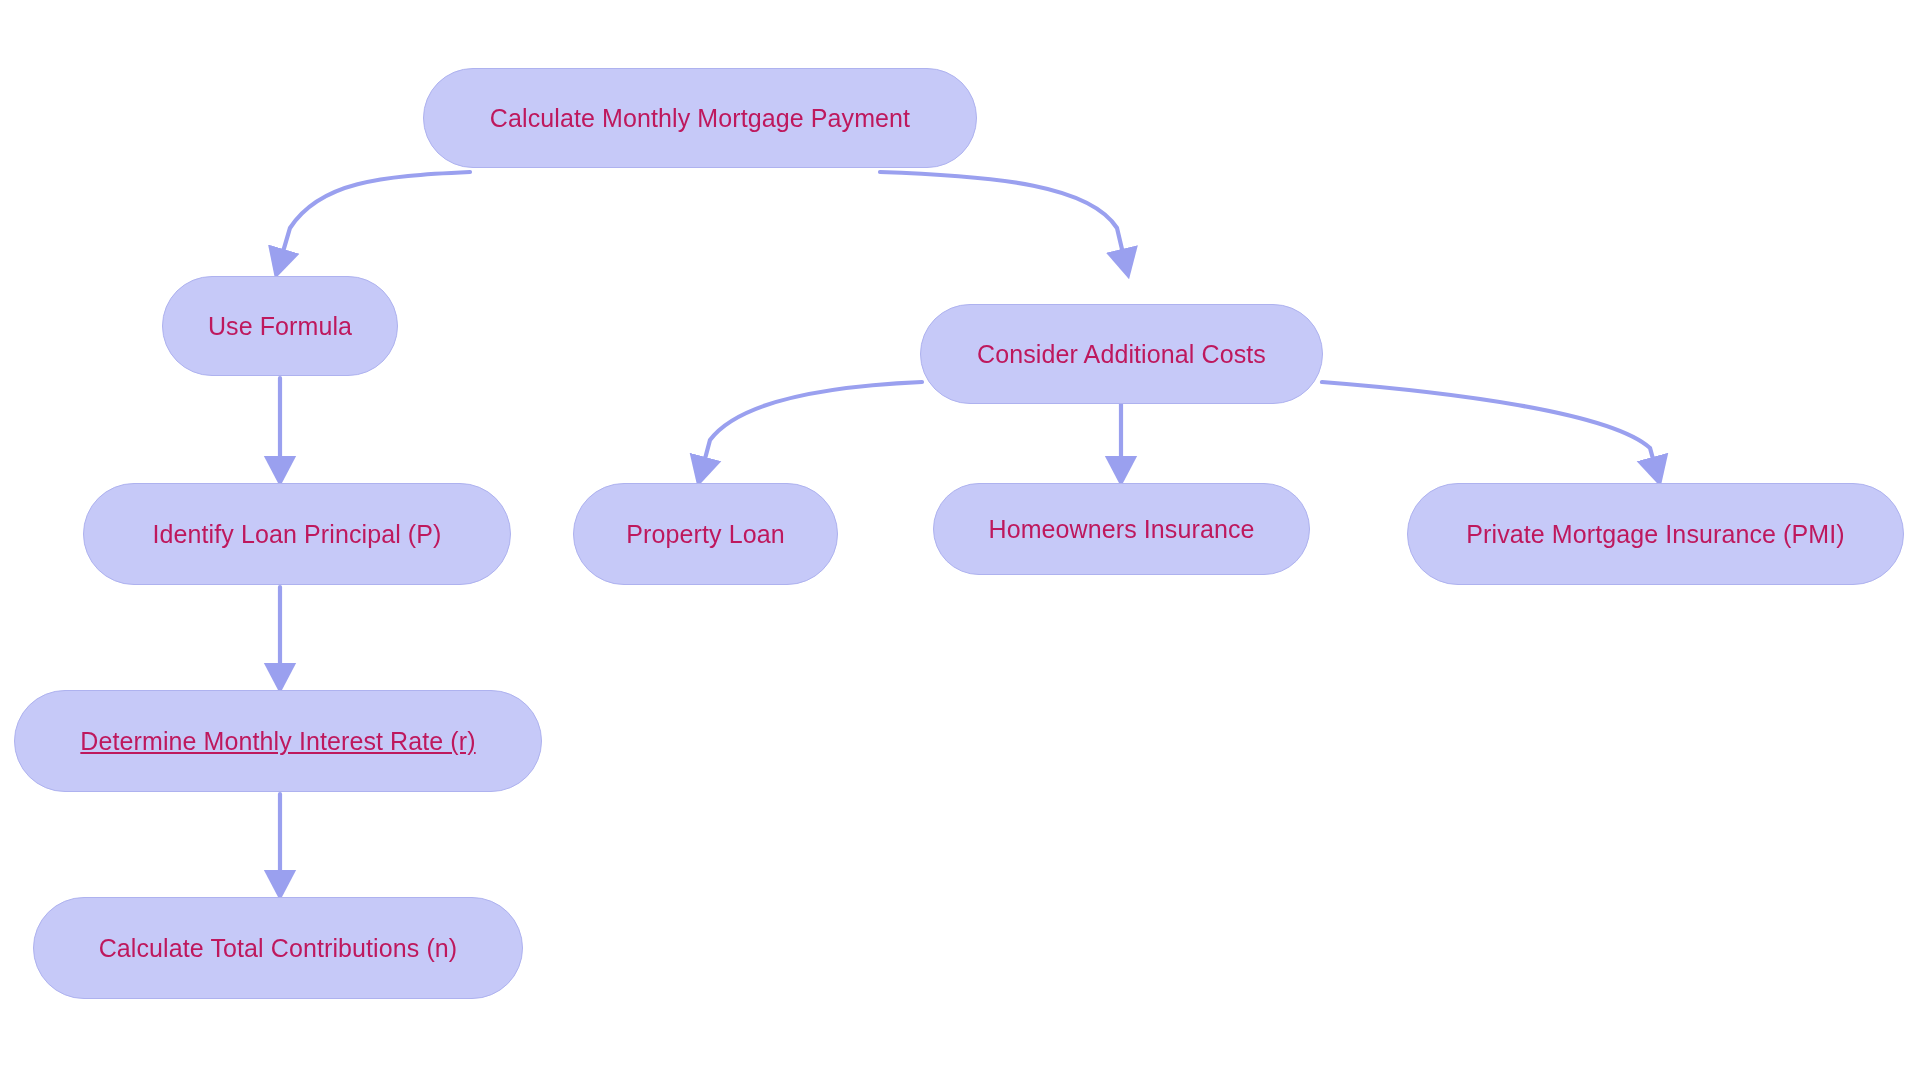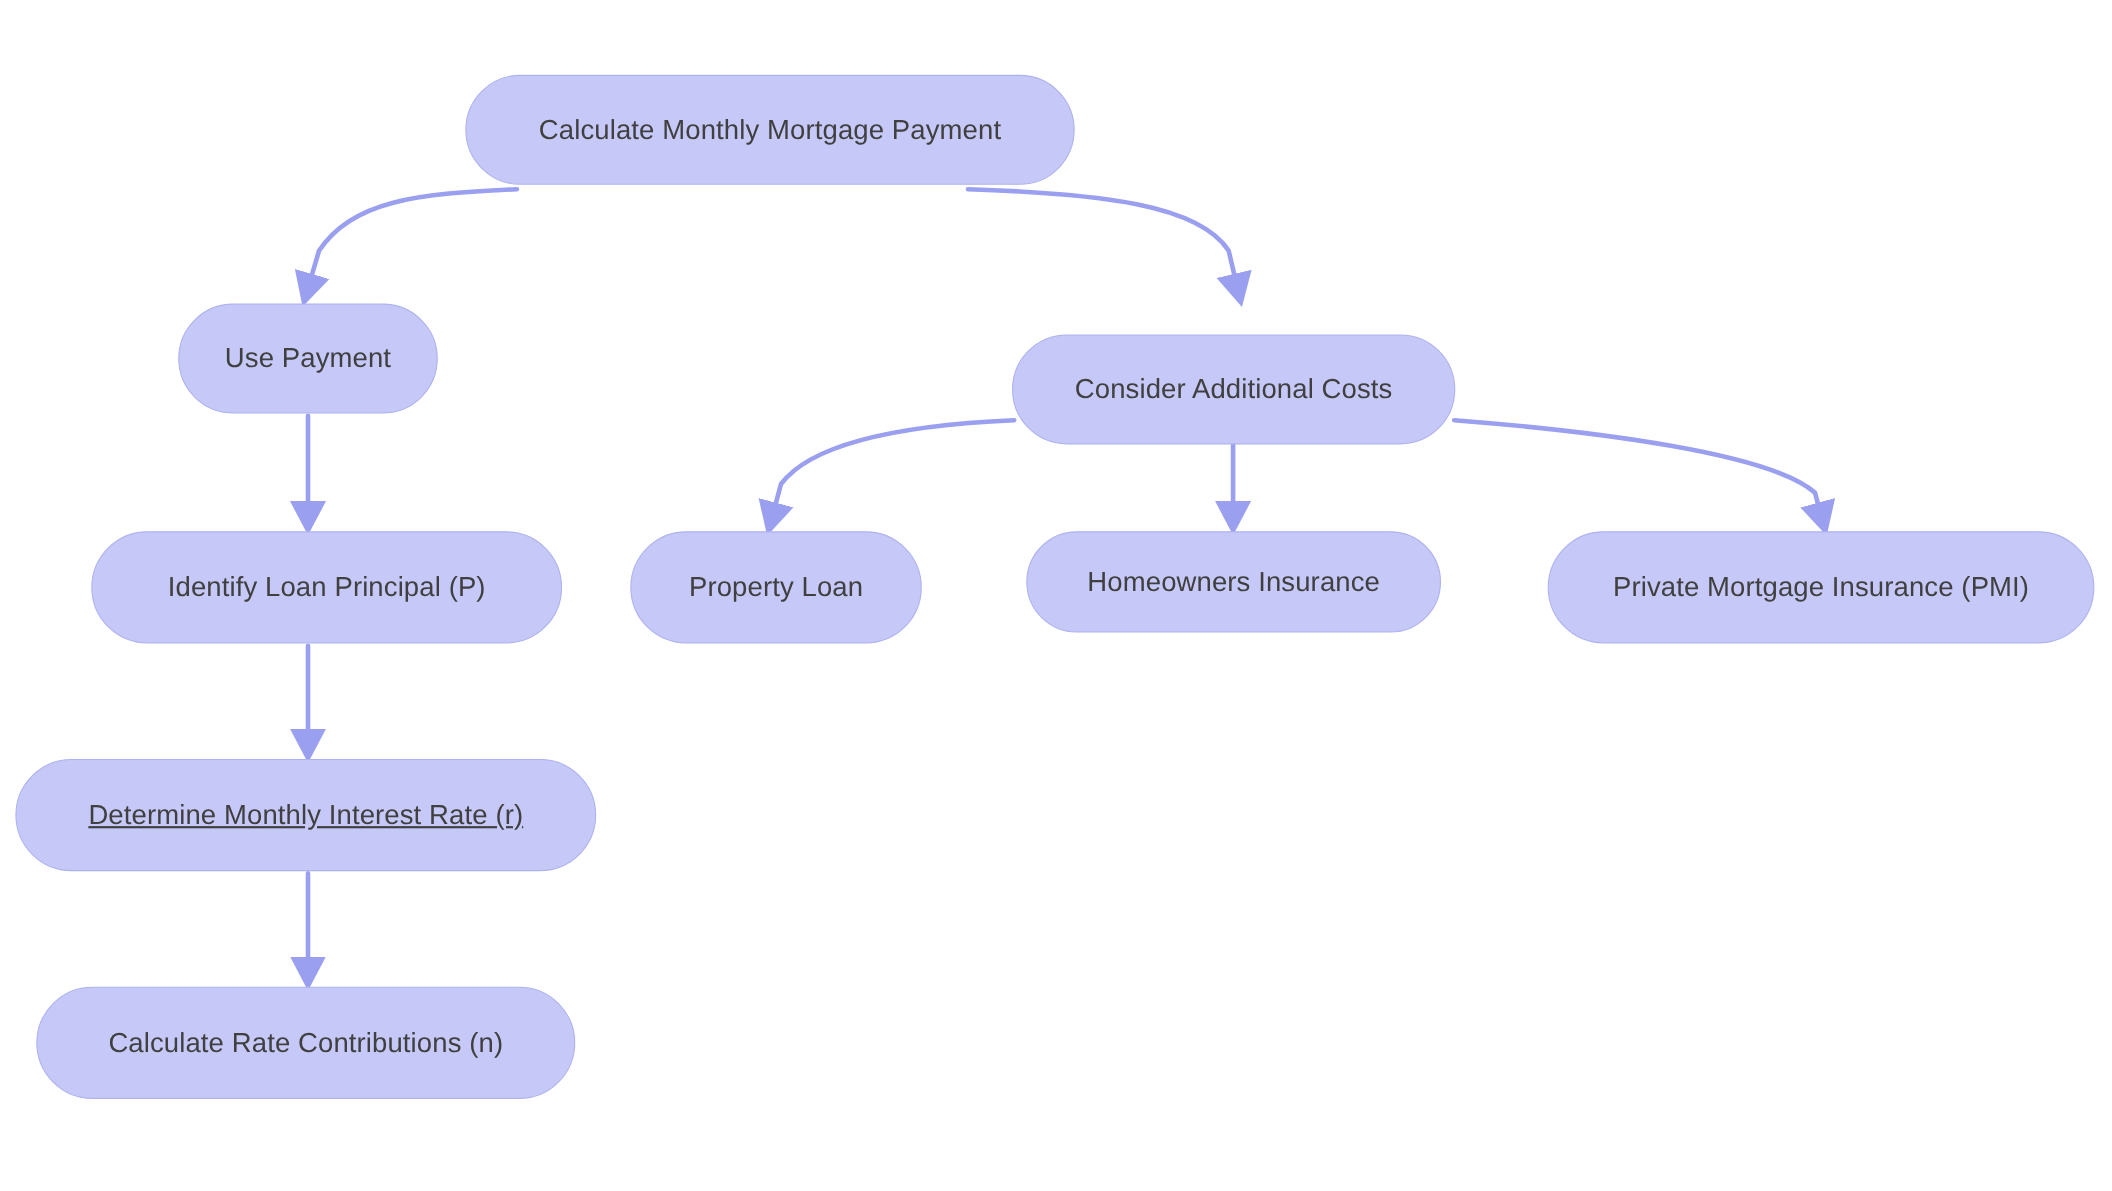--- a/index.html
+++ b/index.html
@@ -28,21 +28,21 @@
   }
   .node {
     position: absolute;
     box-sizing: border-box;
     display: flex;
     align-items: center;
     justify-content: center;
     background: #c6c9f8;
     border: 1.6px solid #aeb2ef;
     border-radius: 999px;
-    color: #404040;
+    color: #be185d;
     font-size: 25px;
     font-weight: 400;
     letter-spacing: 0.1px;
     white-space: nowrap;
     line-height: 1.15;
     z-index: 2;
   }
   .node-label {
     display: block;
     padding: 0 14px;
@@ -78,21 +78,21 @@
 
       <path d="M 280 794 L 280 883" marker-end="url(#arrowhead)"></path>
     </g>
   </svg>
 
   <div class="node" style="left:423px; top:68px; width:554px; height:100px;">
     <span class="node-label">Calculate Monthly Mortgage Payment</span>
   </div>
 
   <div class="node" style="left:162px; top:276px; width:236px; height:100px;">
-    <span class="node-label">Use Payment</span>
+    <span class="node-label">Use Formula</span>
   </div>
 
   <div class="node" style="left:920px; top:276px; width:403px; height:100px;margin-top:28px;">
     <span class="node-label">Consider Additional Costs</span>
   </div>
 
   <div class="node" style="left:83px; top:483px; width:428px; height:102px;">
     <span class="node-label">Identify Loan Principal (P)</span>
   </div>
 
@@ -106,16 +106,16 @@
 
   <div class="node" style="left:1407px; top:483px; width:497px; height:102px;">
     <span class="node-label">Private Mortgage Insurance (PMI)</span>
   </div>
 
   <div class="node" style="left:14px; top:690px; width:528px; height:102px;text-decoration:underline;">
     <span class="node-label">Determine Monthly Interest Rate (r)</span>
   </div>
 
   <div class="node" style="left:33px; top:897px; width:490px; height:102px;">
-    <span class="node-label">Calculate Rate Contributions (n)</span>
+    <span class="node-label">Calculate Total Contributions (n)</span>
   </div>
 
 </div>
 
 </body></html>

